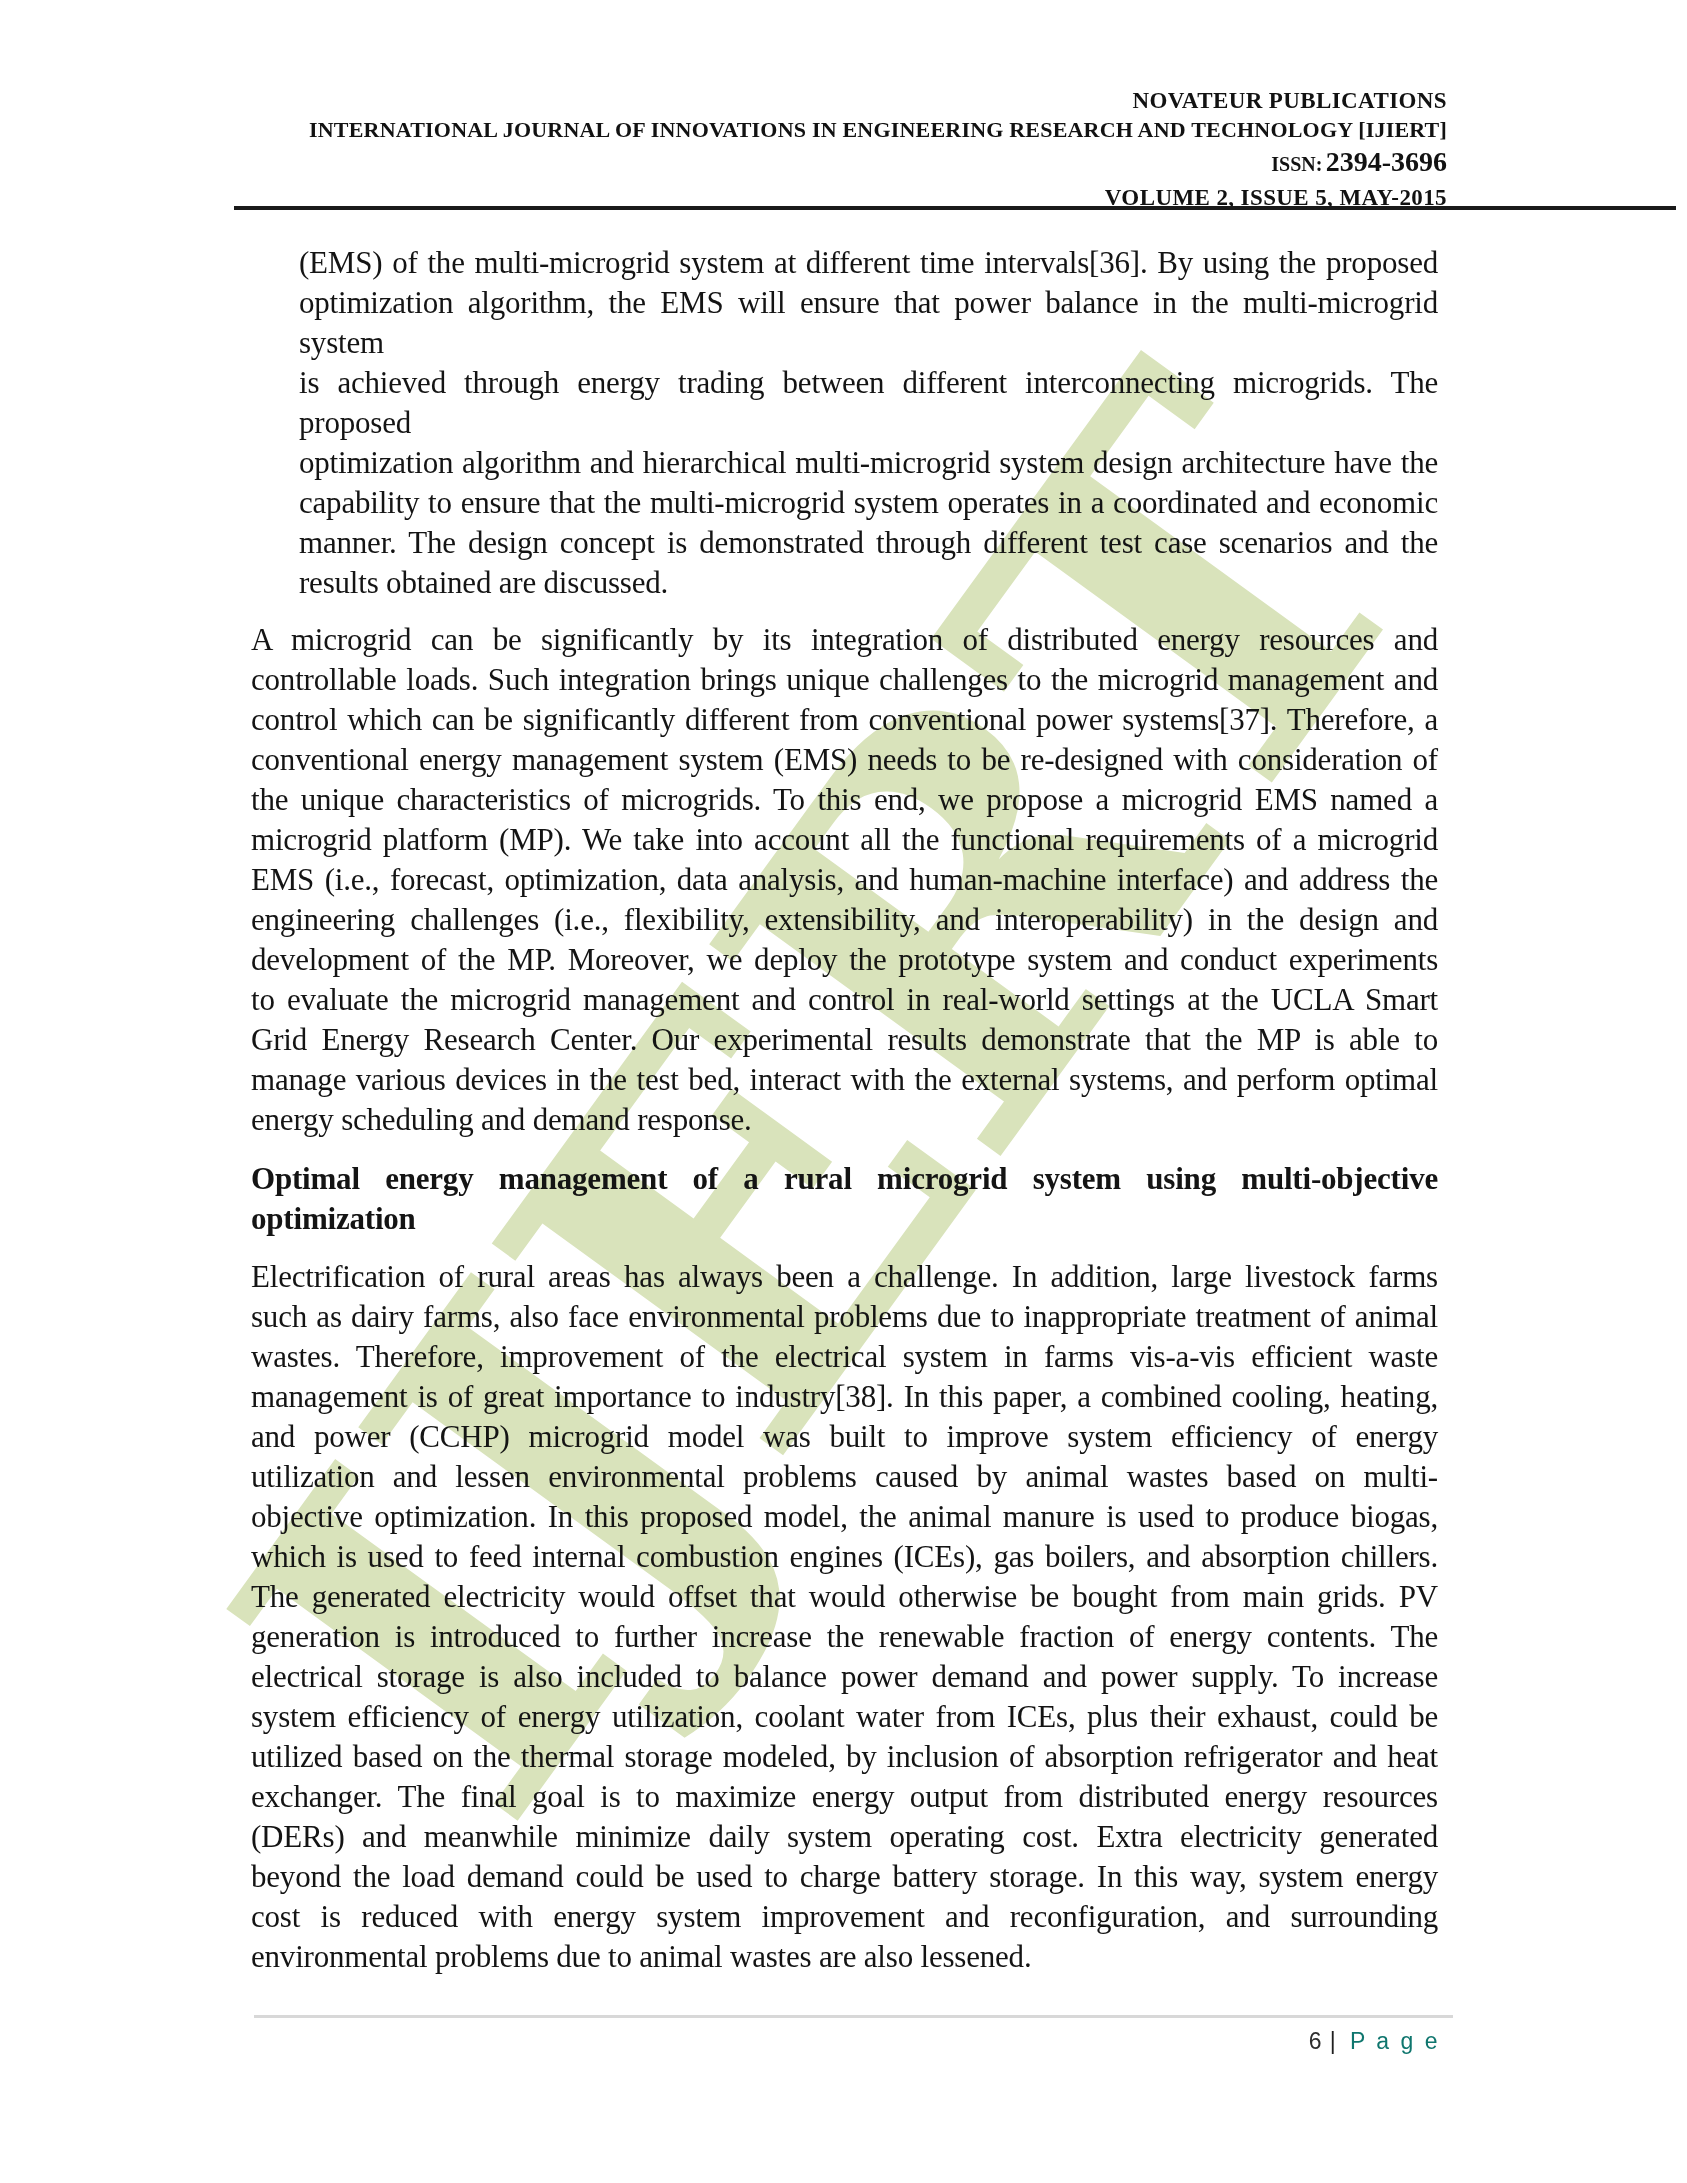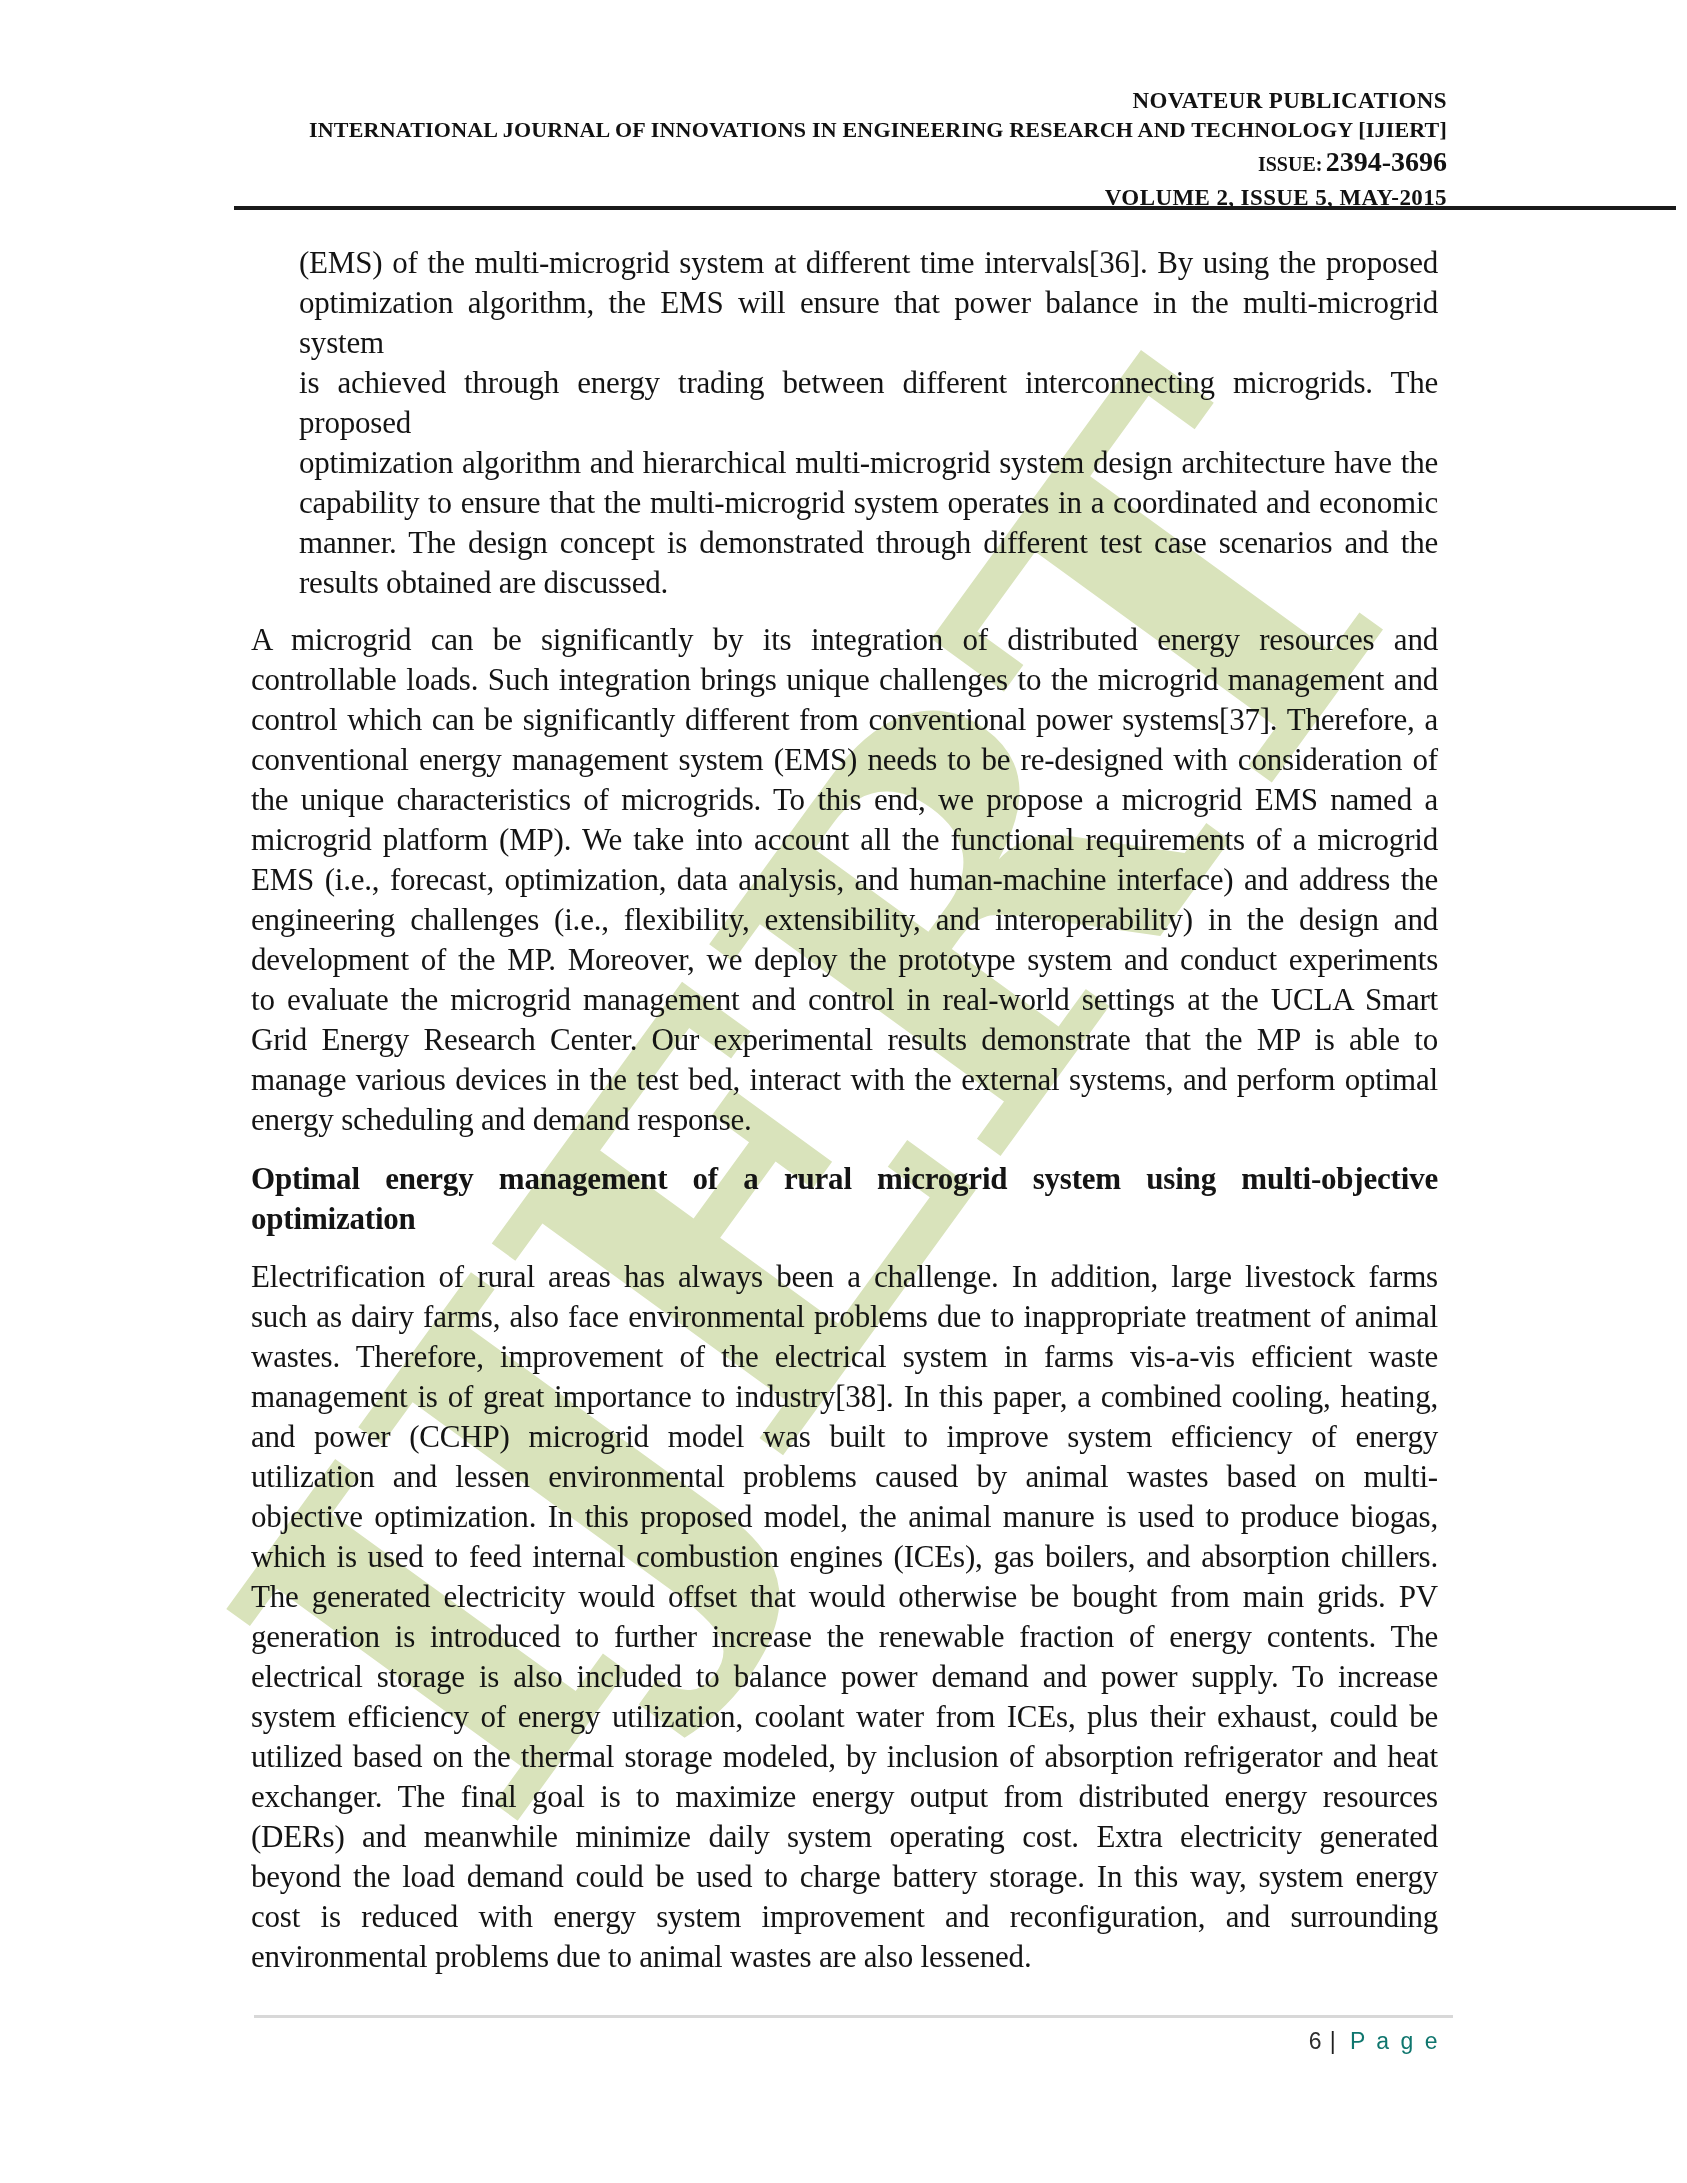--- a/index.html
+++ b/index.html
@@ -115,21 +115,21 @@
 <body>
 
 <div class="page">
 
   <div class="watermark">IJERT</div>
 
   <header class="header">
     <div class="l1">NOVATEUR PUBLICATIONS</div>
     <div class="l2">INTERNATIONAL JOURNAL OF INNOVATIONS IN ENGINEERING RESEARCH AND TECHNOLOGY [IJIERT]</div>
     <div class="l3">
-      <span class="issn-label">ISSUE:</span>
+      <span class="issn-label">ISSN:</span>
       <span class="issn-number">2394-3696</span>
     </div>
     <div class="l4">VOLUME 2, ISSUE 5, MAY-2015</div>
   </header>
 
   <div class="rule-top"></div>
 
   <main class="content">
     <div class="block" id="p1">
         <div class="tl">(EMS) of the multi-microgrid system at different time intervals[36]. By using the proposed</div>

